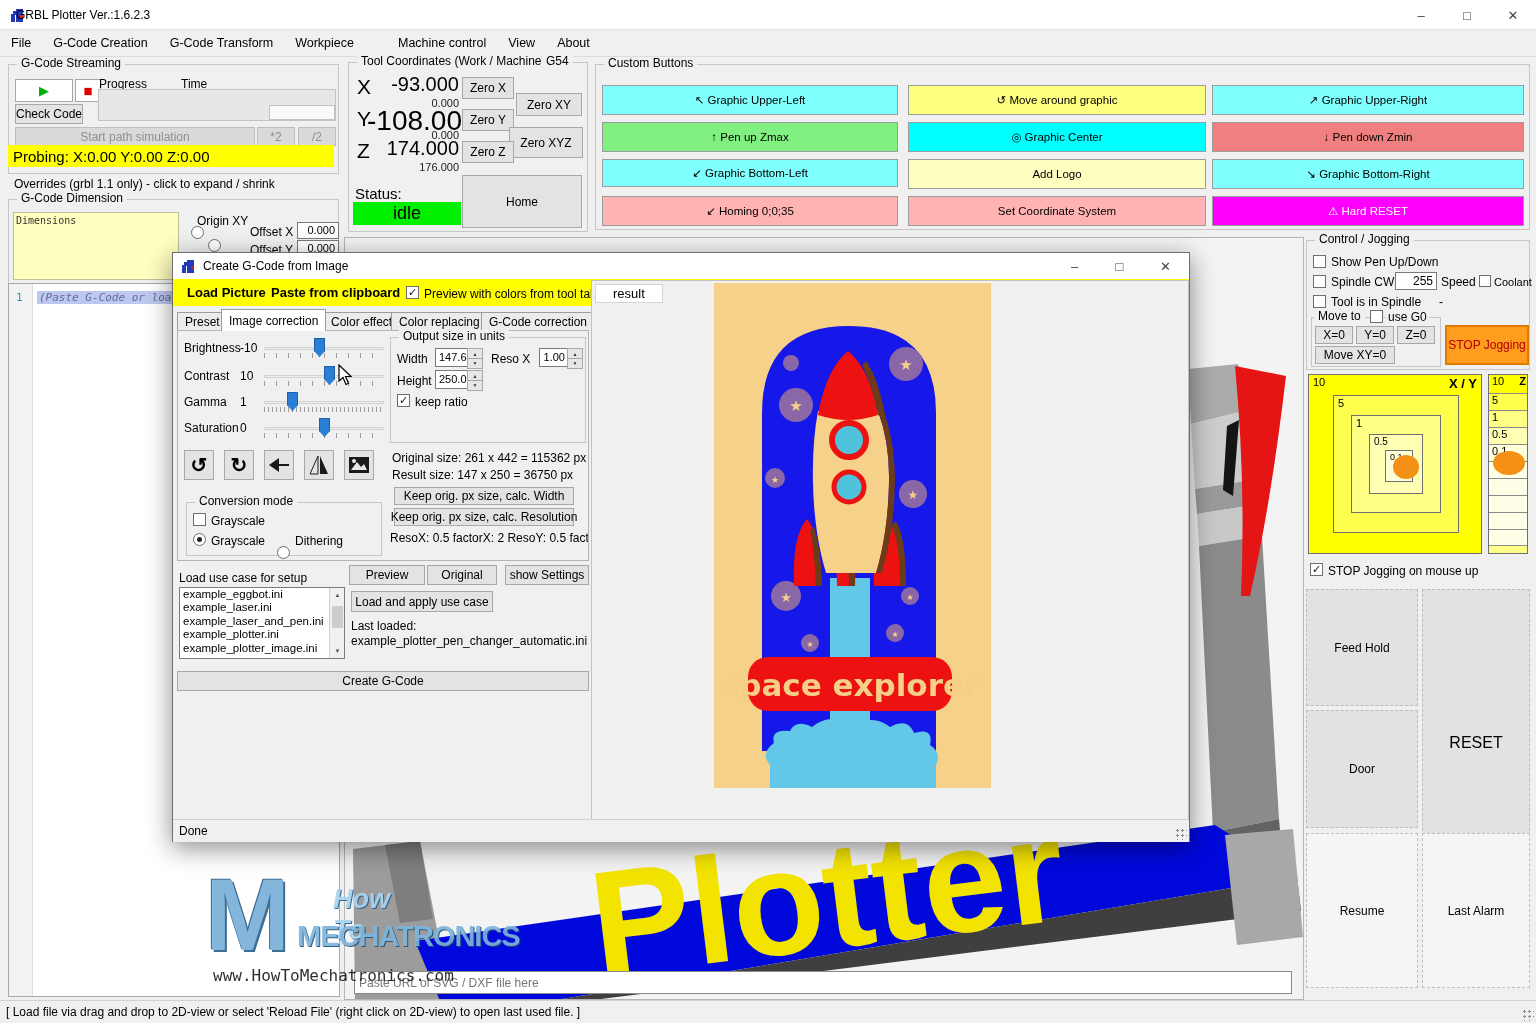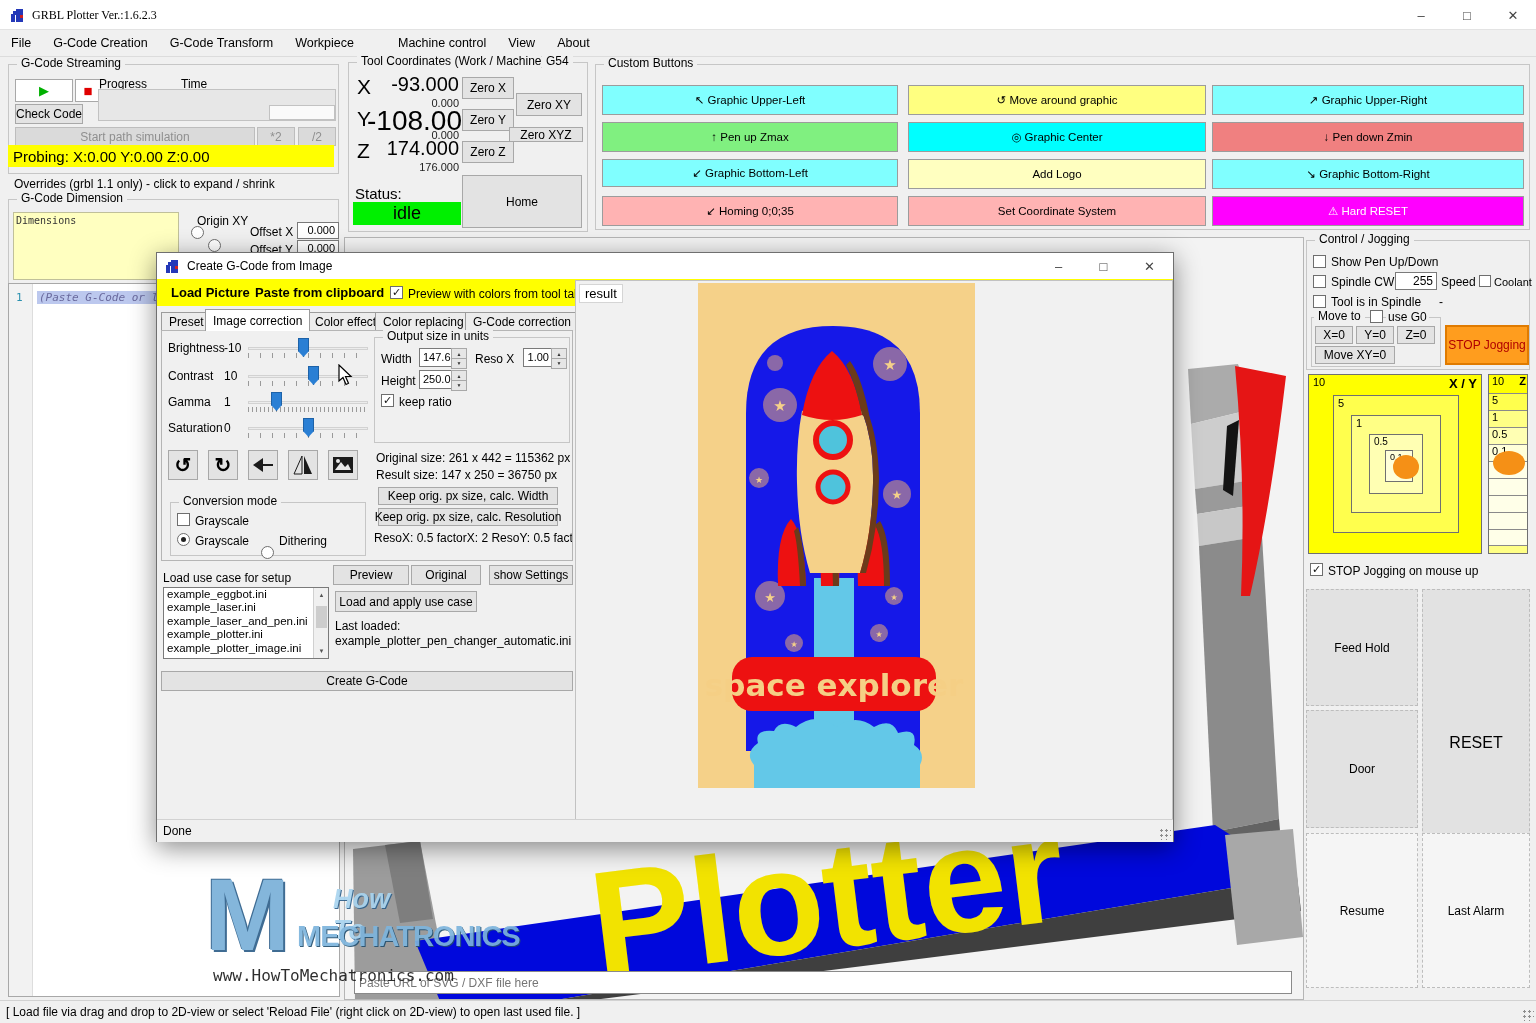--- a/index.html
+++ b/index.html
@@ -1,21 +1,21 @@
 <!DOCTYPE html>
 <html><head>
 <meta charset="utf-8">
 <style>
   html,body{margin:0;padding:0;background:#9a9a9a;}
   #app{position:relative;width:1536px;height:1023px;background:#f0f0f0;overflow:hidden;
        font-family:"Liberation Sans",sans-serif;font-size:12px;color:#000;}
   .abs{position:absolute;box-sizing:border-box;}
   
   .titlebar{left:0;top:0;width:1536px;height:30px;background:#ffffff;border-bottom:1px solid #e3e3e3;}
-  .title-text{left:32px;top:8px;font-size:12px;color:#000;font-family:Liberation Serif, serif;}
+  .title-text{left:16px;top:8px;font-size:12px;color:#000;}
   .winbtn{top:0;width:46px;height:30px;display:flex;align-items:center;justify-content:center;color:#444;font-size:13px;}
   .menubar{left:0;top:30px;width:1536px;height:27px;background:#f0f0f0;border-bottom:1px solid #dcdcdc;display:flex;align-items:center;}
   .menu-item{padding:0 11px;font-size:12.5px;height:27px;display:flex;align-items:center;}
   
   .group{border:1px solid #c6c6c6;}
   .glabel{position:absolute;top:-8px;left:8px;background:#f0f0f0;padding:0 4px;font-size:12px;line-height:13px;white-space:nowrap;}
   .btn{border:1px solid #a8a8a8;background:#e3e3e3;display:flex;align-items:center;justify-content:center;
        font-size:12px;white-space:nowrap;box-sizing:border-box;}
   .btn.dis{background:#dadada;color:#8f8f8f;border-color:#bdbdbd;}
   .cbtn{border:1px solid #9c9c9c;display:flex;align-items:center;justify-content:center;font-size:11.5px;white-space:nowrap;}
@@ -141,21 +141,21 @@
       </div>
     <div class="abs btn" style="left:167px;top:30px;width:66px;height:23px">
         <span>Zero XY</span>
       </div>
     <span class="abs" style="left:8px;top:44px;font-size:21px">Y</span>
     <div class="abs" style="left:18px;top:42px;width:92px;font-size:28px;text-align:right">-108.000</div>
     <div class="abs" style="left:18px;top:66px;width:92px;font-size:11px;text-align:right;color:#222">0.000</div>
     <div class="abs btn" style="left:113px;top:46px;width:52px;height:22px">
         <span>Zero Y</span>
       </div>
-    <div class="abs btn" style="left:160px;top:64px;width:74px;height:15px">
+    <div class="abs btn" style="left:160px;top:64px;width:74px;height:31px">
         <span>Zero XYZ</span>
       </div>
     <span class="abs" style="left:8px;top:76px;font-size:21px">Z</span>
     <div class="abs" style="left:18px;top:74px;width:92px;font-size:20px;text-align:right">174.000</div>
     <div class="abs" style="left:18px;top:98px;width:92px;font-size:11px;text-align:right;color:#222">176.000</div>
     <div class="abs btn" style="left:113px;top:78px;width:52px;height:22px">
         <span>Zero Z</span>
       </div>
     <span class="abs" style="left:6px;top:122px;font-size:15px">Status:</span>
     <div class="abs" style="left: 4px; top: 139px; width: 108px; height: 23px; display: flex; align-items: center; justify-content: center; font-size: 18px; background: rgb(0, 240, 0);">idle</div>
@@ -320,21 +320,21 @@
     </div>
   <div class="abs machbtn light" style="left:1422px;top:833px;width:108px;height:155px">
       <span>Last Alarm</span>
     </div>
 
   <div class="abs" style="left:0;top:1000px;width:1536px;height:23px;background:#f0f0f0;border-top:1px solid #d2d2d2">
     <span class="abs lbl" style="left:6px;top:4px">[ Load file via drag and drop to 2D-view or select 'Reload File' (right click on 2D-view) to open last used file. ]</span>
     <div class="grip"></div>
   </div>
 
-  <div class="abs dlg" style="left:156px;top:252px;width:1018px;height:590px">
+  <div class="abs dlg" style="left:172px;top:252px;width:1018px;height:590px">
 
     <div class="abs" style="left:0;top:0;width:1016px;height:26px;background:#fff">
       <svg class="abs" style="left:8px;top:5px" width="16" height="16">
         <rect x="1" y="7" width="4" height="8" fill="#2438b8"></rect>
           <rect x="6" y="2" width="7" height="13" fill="#2438b8"></rect>
         <rect x="3" y="4" width="5" height="4" fill="#2438b8"></rect>
           <rect x="10" y="8" width="3" height="3" fill="#cf2020"></rect>
       </svg>
       <span class="abs" style="left:30px;top:6px">Create G-Code from Image</span>
       <div class="abs winbtn" style="left:879px;width:45px;height:26px">–</div>
@@ -473,21 +473,21 @@
     <div class="abs btn" style="left:178px;top:338px;width:142px;height:21px">
         <span>Load and apply use case</span>
       </div>
     <span class="abs lbl" style="left:178px;top:366px">Last loaded:</span>
     <span class="abs lbl" style="left:178px;top:381px">example_plotter_pen_changer_automatic.ini</span>
     <div class="abs btn" style="left:4px;top:418px;width:412px;height:20px">
         <span>Create G-Code</span>
       </div>
 
     <div class="abs" style="left:418px;top:27px;width:598px;height:540px;background:#f1f1f1;border:1px solid #c2c2c2;overflow:hidden">
-      <span class="abs" style="left:3px;top:3px;background:#fff;border:1px solid #d5d5d5;padding:1px 5px;font-size:13px">result</span>
+      <span class="abs" style="left:3px;top:3px;background:#fff;border:1px solid #d5d5d5;padding:1px 17px;font-size:13px">result</span>
       <svg class="abs" style="left:122px;top:2px" width="277" height="505" viewBox="0 0 277 505">
         <rect width="277" height="505" fill="#F5D189"></rect>
         <path d="M48,468 L48,130 Q48,43 135,43 Q222,43 222,130 L222,468 Z" fill="#1518E8"></path>
         <rect x="116" y="295" width="40" height="175" fill="#63C8E8"></rect>
         <path d="M56,505 L56,482 Q46,470 60,460 Q56,446 76,448 Q82,436 98,444 Q118,428 138,444 Q158,430 176,444 Q194,434 200,450 Q220,444 216,462 Q228,470 222,482 L222,505 Z" fill="#63C8E8"></path>
         <circle cx="77" cy="80" r="8" fill="#8a68a8"></circle>
         <circle cx="192" cy="81" r="17" fill="#8a68a8"></circle>
           <text x="192" y="87" font-size="15" text-anchor="middle" fill="#F5D189">★</text>
         <circle cx="82" cy="122" r="17" fill="#8a68a8"></circle>
           <text x="82" y="128" font-size="15" text-anchor="middle" fill="#F5D189">★</text>

